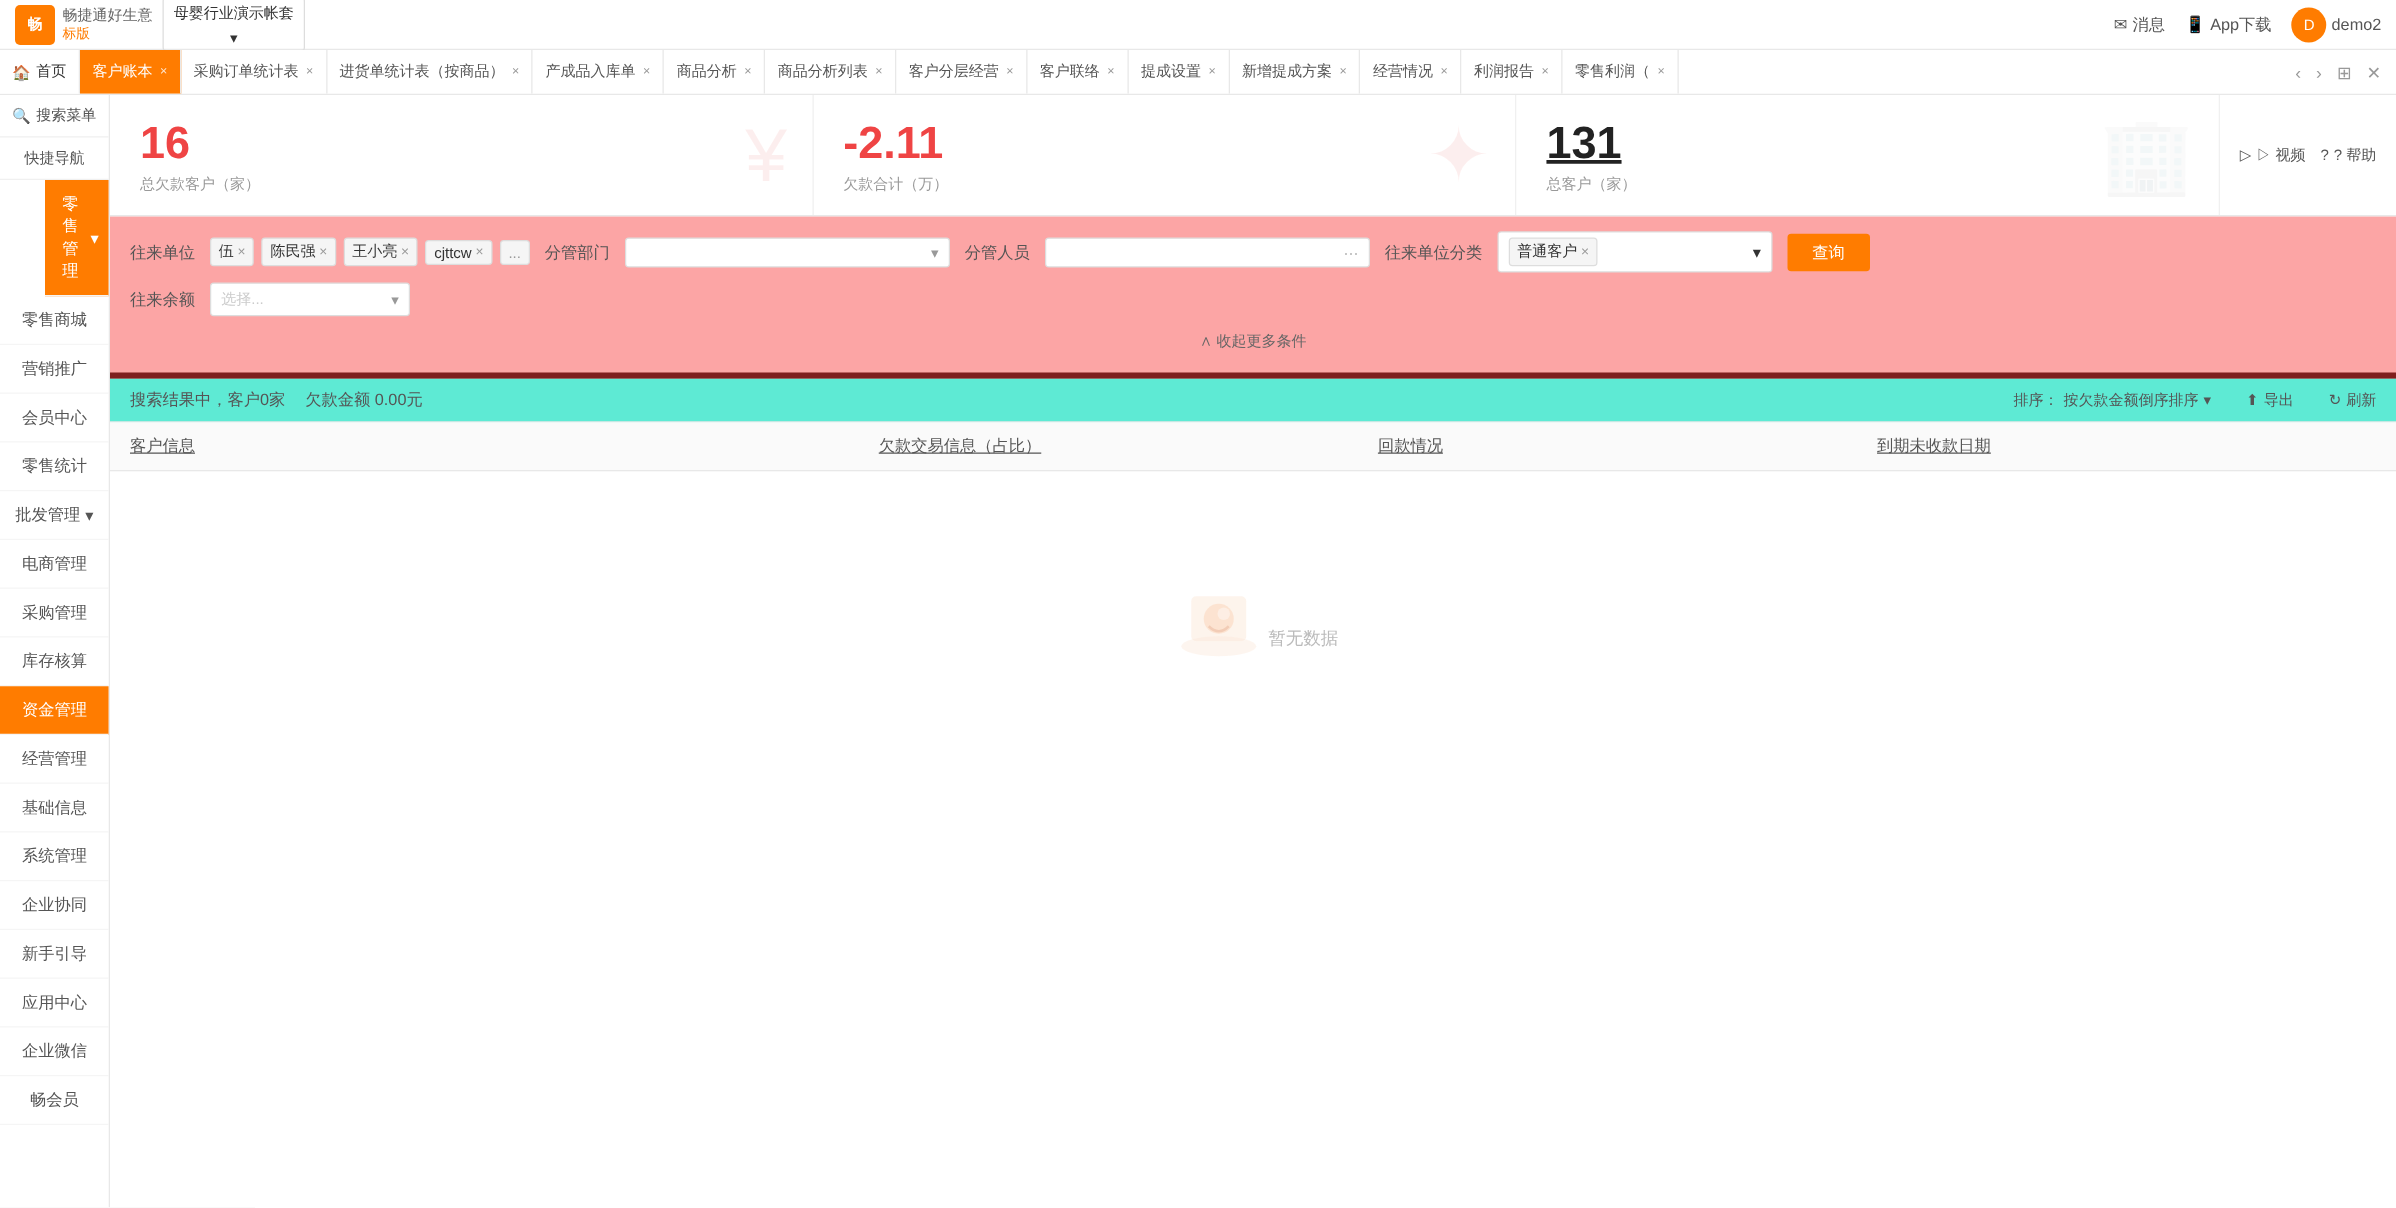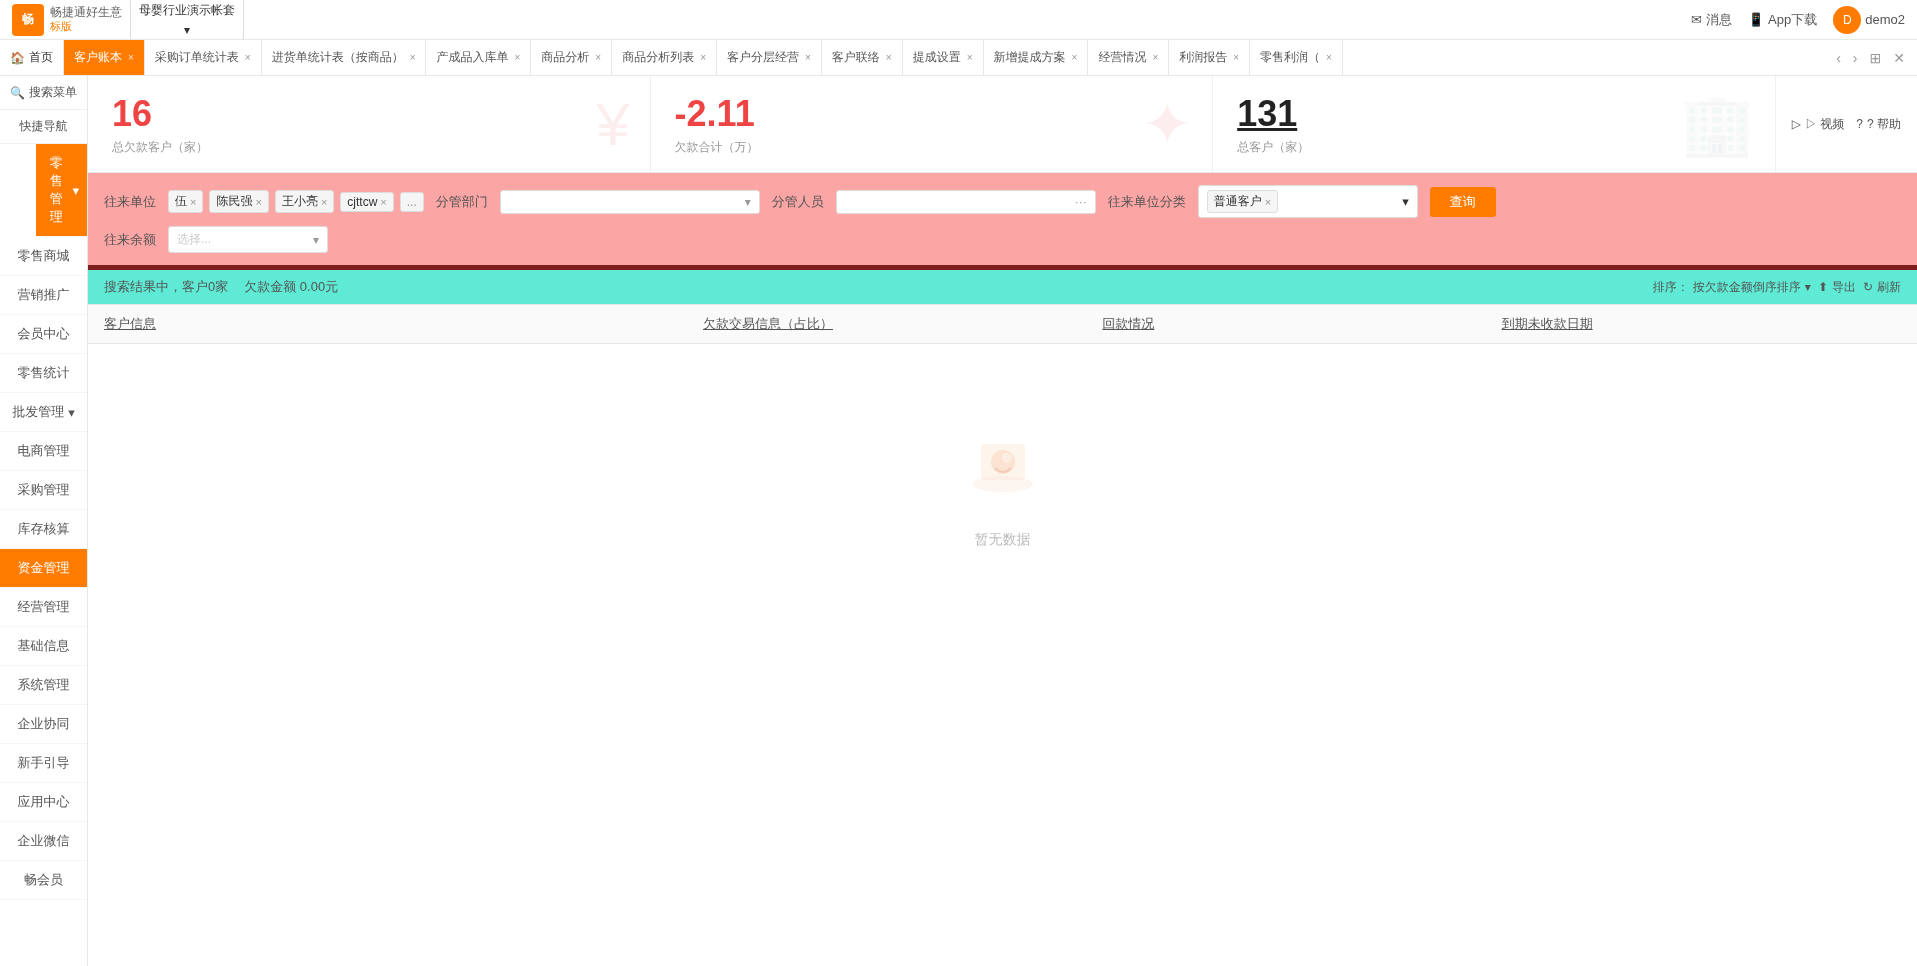--- a/index.html
+++ b/index.html
@@ -349,21 +349,21 @@
     }
     .results-info {
       font-size: 13px;
       color: #555;
       display: flex;
       gap: 16px;
     }
     .results-actions {
       display: flex;
       align-items: center;
-      gap: 7px;
+      gap: 28px;
       font-size: 12px;
       color: #555;
     }
     .results-action-btn {
       display: flex;
       align-items: center;
       gap: 4px;
       cursor: pointer;
     }
     .sort-dropdown {
@@ -389,21 +389,21 @@
       font-size: 13px;
       color: #555;
       font-weight: 500;
       text-decoration: underline;
     }
     .table-col:first-child { flex: 1.5; }
 
     
     .empty-state {
       display: flex;
-      flex-direction: column;
+      flex-direction: row;
       align-items: center;
       justify-content: center;
       padding: 80px 0;
       color: #bbb;
     }
     .empty-icon {
       font-size: 64px;
       margin-bottom: 12px;
       opacity: 0.4;
     }
@@ -666,20 +666,25 @@
         </div>
         <button class="btn-orange">查询</button>
       </div>
       <div class="filter-row">
         <span class="filter-label">往来余额</span>
         <div class="filter-select">
           <span style="color:#ccc;">选择...</span>
           <span>▾</span>
         </div>
       </div>
+      <div style="display:flex;justify-content:center;">
+        <div class="collapse-btn">
+          <span>∧ 收起更多条件</span>
+        </div>
+      </div>
     </div>
 
     <div class="results-bar">
       <div class="results-info">
         <span>搜索结果中，客户0家</span>
         <span>欠款金额 0.00元</span>
       </div>
       <div class="results-actions">
         <div class="sort-dropdown">
           <span>排序：</span>

